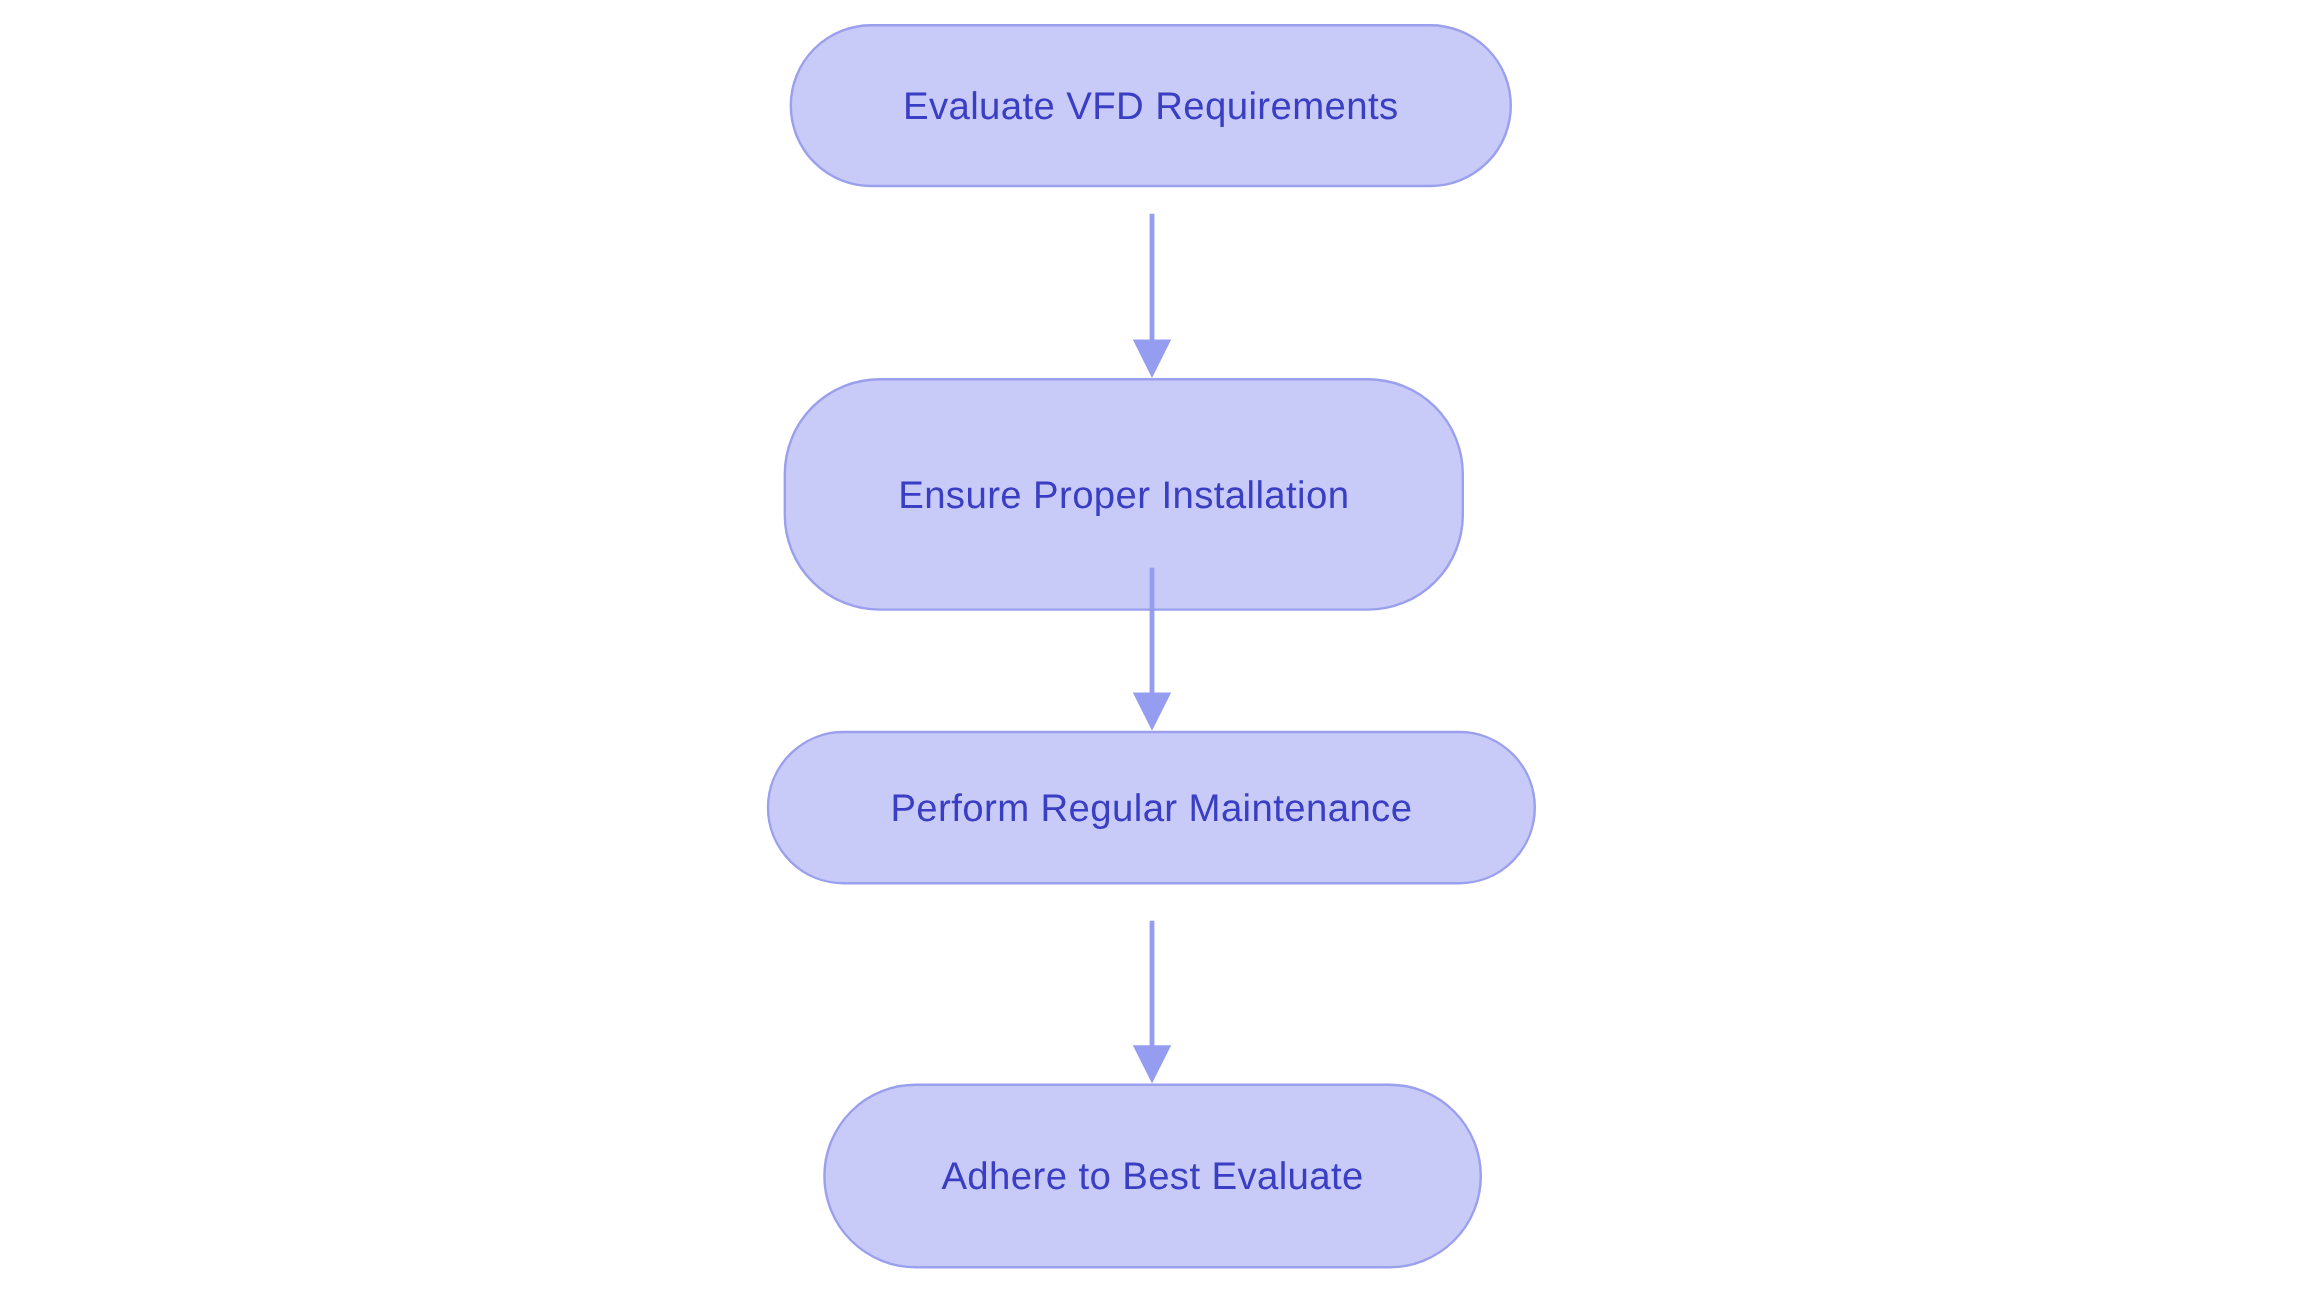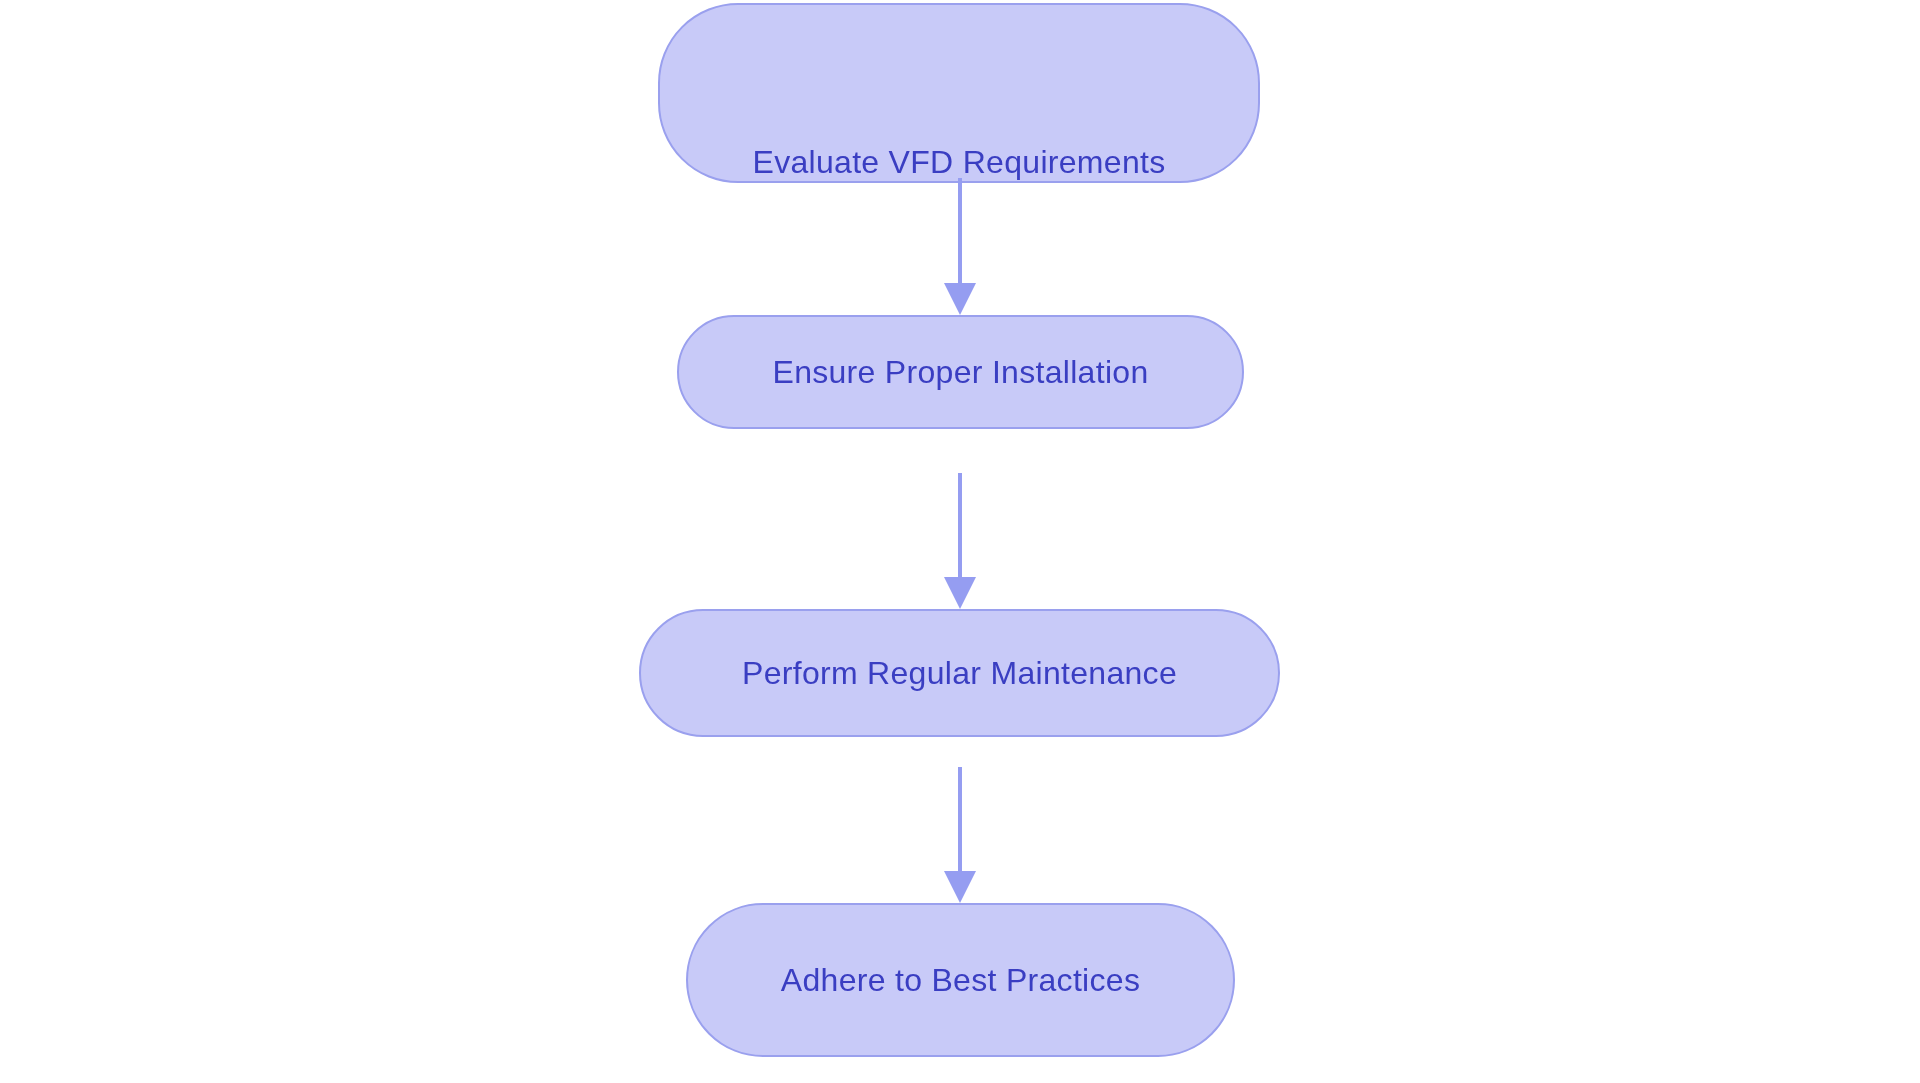--- a/index.html
+++ b/index.html
@@ -28,22 +28,22 @@
     justify-content: center;
     background: var(--node-fill, #c8caf8);
     border: 2px solid var(--node-border, #9aa0ee);
     border-radius: 80px;
     color: var(--node-text, #3a3ec2);
     font-size: 32px;
     letter-spacing: 0.3px;
     text-align: center;
     white-space: nowrap;
   }
-  .node-1 { left: 658px; top: 3px;  width: 602px; height: 180px; align-items: flex-end; }
-  .node-2 { left: 677px; top: 315px; width: 567px; height: 114px; }
+  .node-1 { left: 658px; top: 20px;  width: 602px; height: 136px; }
+  .node-2 { left: 653px; top: 315px; width: 567px; height: 194px; }
   .node-3 { left: 639px; top: 609px; width: 641px; height: 128px; }
   .node-4 { left: 686px; top: 903px; width: 549px; height: 154px; }
   .arrow {
     position: absolute;
     left: 940px;
     width: 40px;
     display: block;
   }
   .arrow-1 { top: 178px; height: 137px; }
   .arrow-2 { top: 473px; height: 136px; }
@@ -77,16 +77,16 @@
   <div class="node node-3">
     <span>Perform Regular Maintenance</span>
   </div>
 
   <svg class="arrow arrow-3" viewBox="0 0 40 136" preserveAspectRatio="none" aria-hidden="true">
     <line x1="20" y1="0" x2="20" y2="107"></line>
     <polygon points="4,104 36,104 20,136"></polygon>
   </svg>
 
   <div class="node node-4">
-    <span>Adhere to Best Practices</span>
+    <span>Adhere to Best Evaluate</span>
   </div>
 
 </div>
 
 </body></html>

